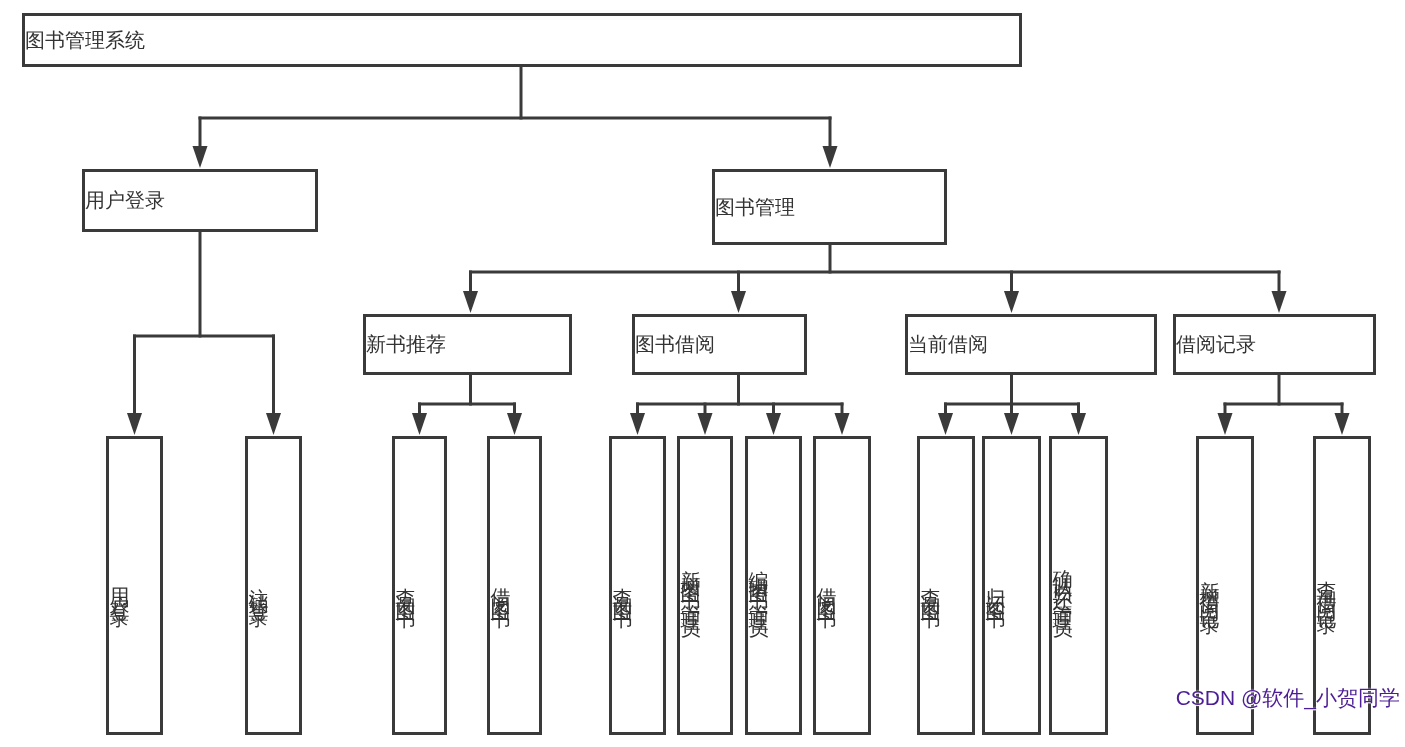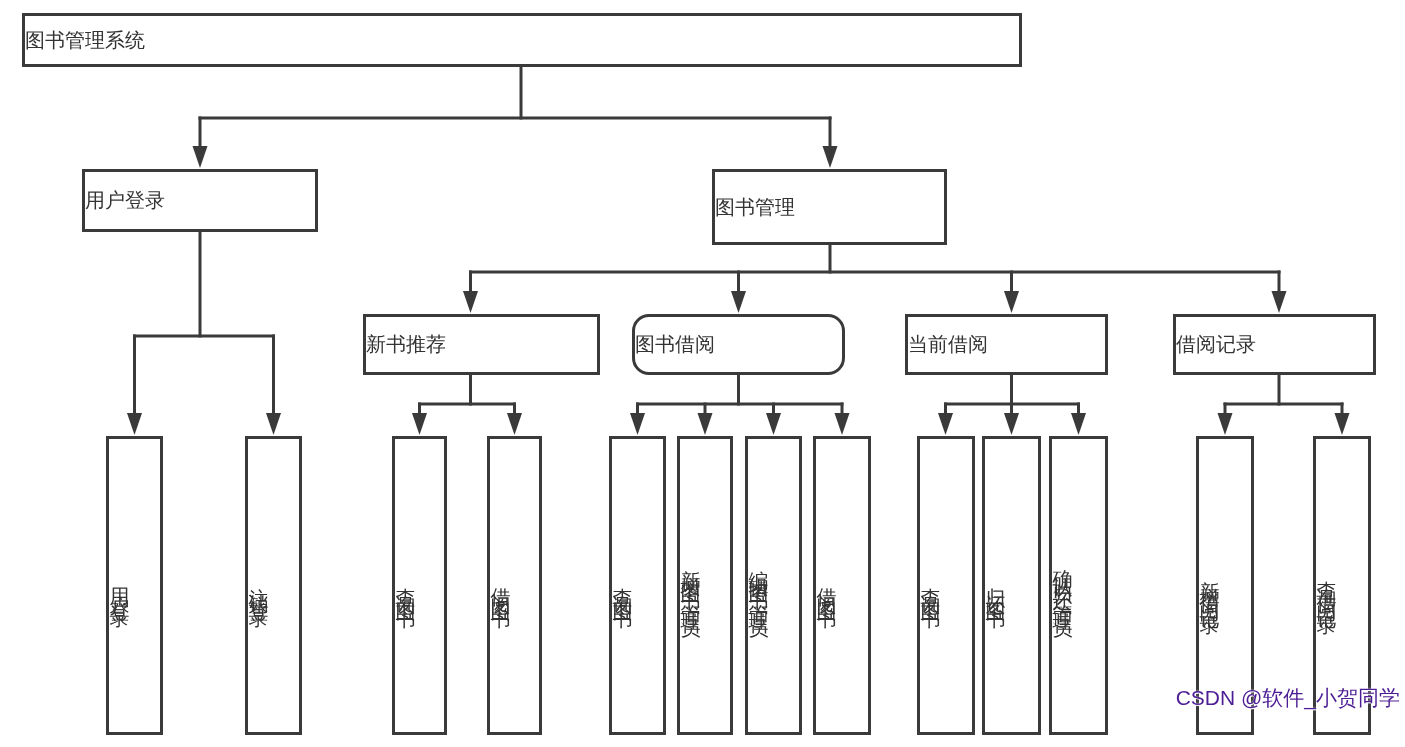--- a/index.html
+++ b/index.html
@@ -144,27 +144,27 @@
     <span class="label">图书管理系统</span>
   </div>
 
   <div class="box" style="left:82px; top:169px; width:236px; height:63px;">
     <span class="label">用户登录</span>
   </div>
   <div class="box" style="left:712px; top:169px; width:235px; height:76px;">
     <span class="label">图书管理</span>
   </div>
 
-  <div class="box" style="left:363px; top:314px; width:237px; height:61px;">
+  <div class="box" style="left:363px; top:314px; width:209px; height:61px;">
     <span class="label">新书推荐</span>
   </div>
-  <div class="box" style="left:632px; top:314px; width:213px; height:61px;border-radius:17px;">
+  <div class="box" style="left:632px; top:314px; width:175px; height:61px;">
     <span class="label">图书借阅</span>
   </div>
-  <div class="box" style="left:905px; top:314px; width:203px; height:61px;">
+  <div class="box" style="left:905px; top:314px; width:252px; height:61px;">
     <span class="label">当前借阅</span>
   </div>
   <div class="box" style="left:1173px; top:314px; width:203px; height:61px;">
     <span class="label">借阅记录</span>
   </div>
 
   <div class="box leaf" style="left:106px; top:436px; width:57px; height:299px;">
     <span class="label">用户登录</span>
   </div>
   <div class="box leaf" style="left:245px; top:436px; width:57px; height:299px;">

